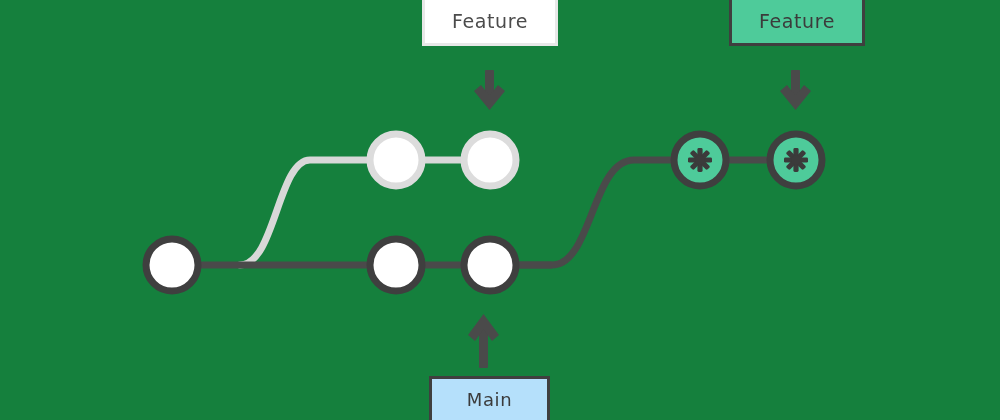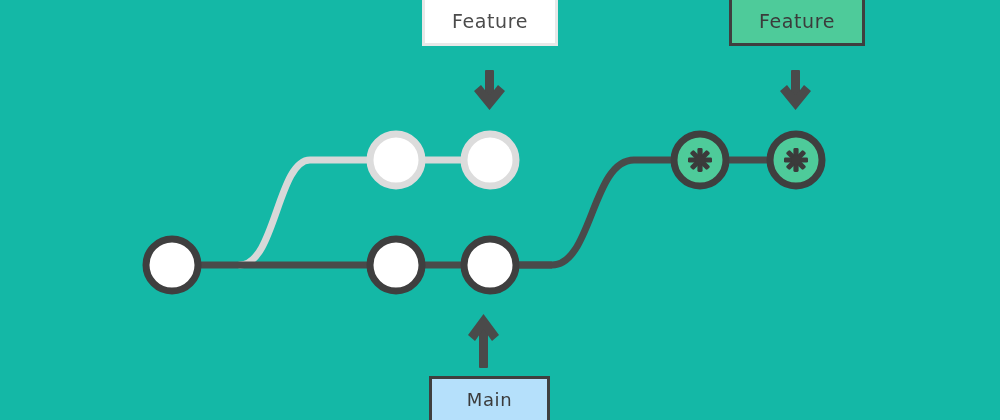--- a/index.html
+++ b/index.html
@@ -9,21 +9,21 @@
     padding: 0;
     background: #000000;
   }
   body {
     font-family: "DejaVu Sans", "Liberation Sans", sans-serif;
   }
   #stage {
     position: relative;
     width: 1000px;
     height: 420px;
-    background: #14b8a6;
+    background: #15803d;
     overflow: hidden;
     text-align: right;
   }
   #graph-svg {
     position: absolute;
     left: 0;
     top: 0;
     width: 1000px;
     height: 420px;
     display: block;

